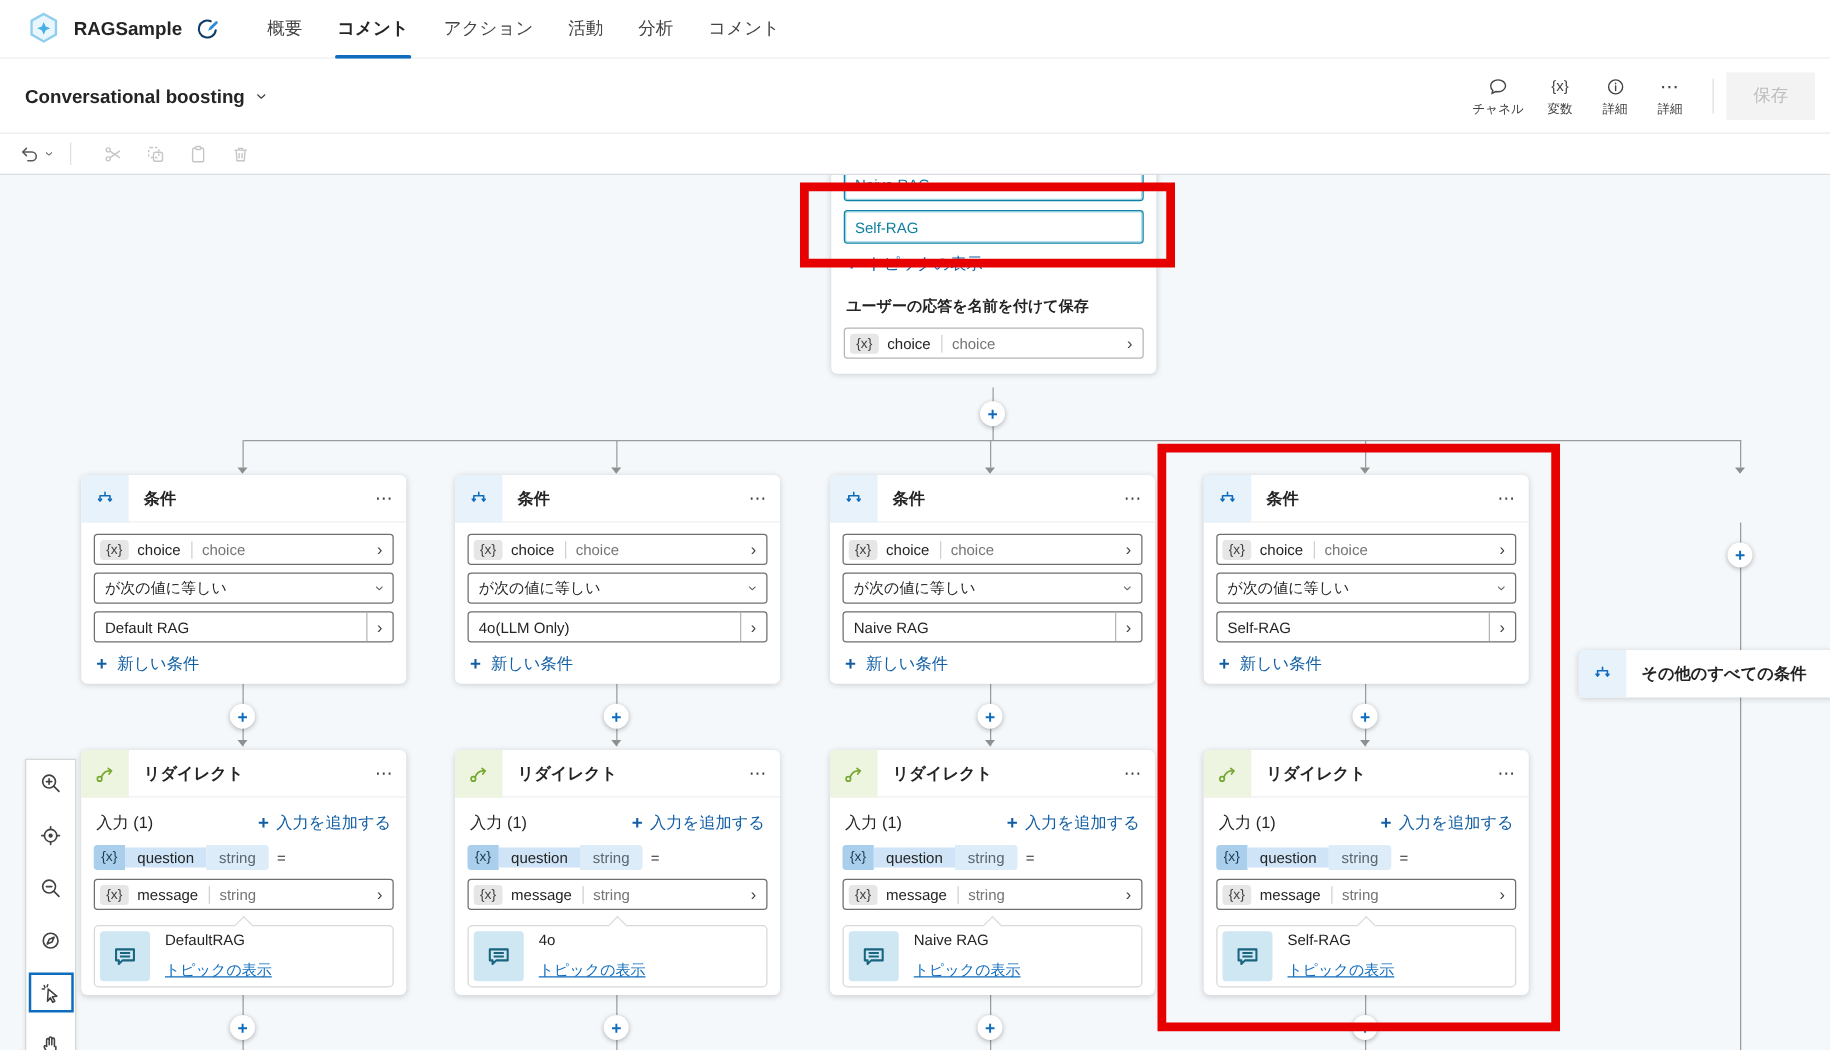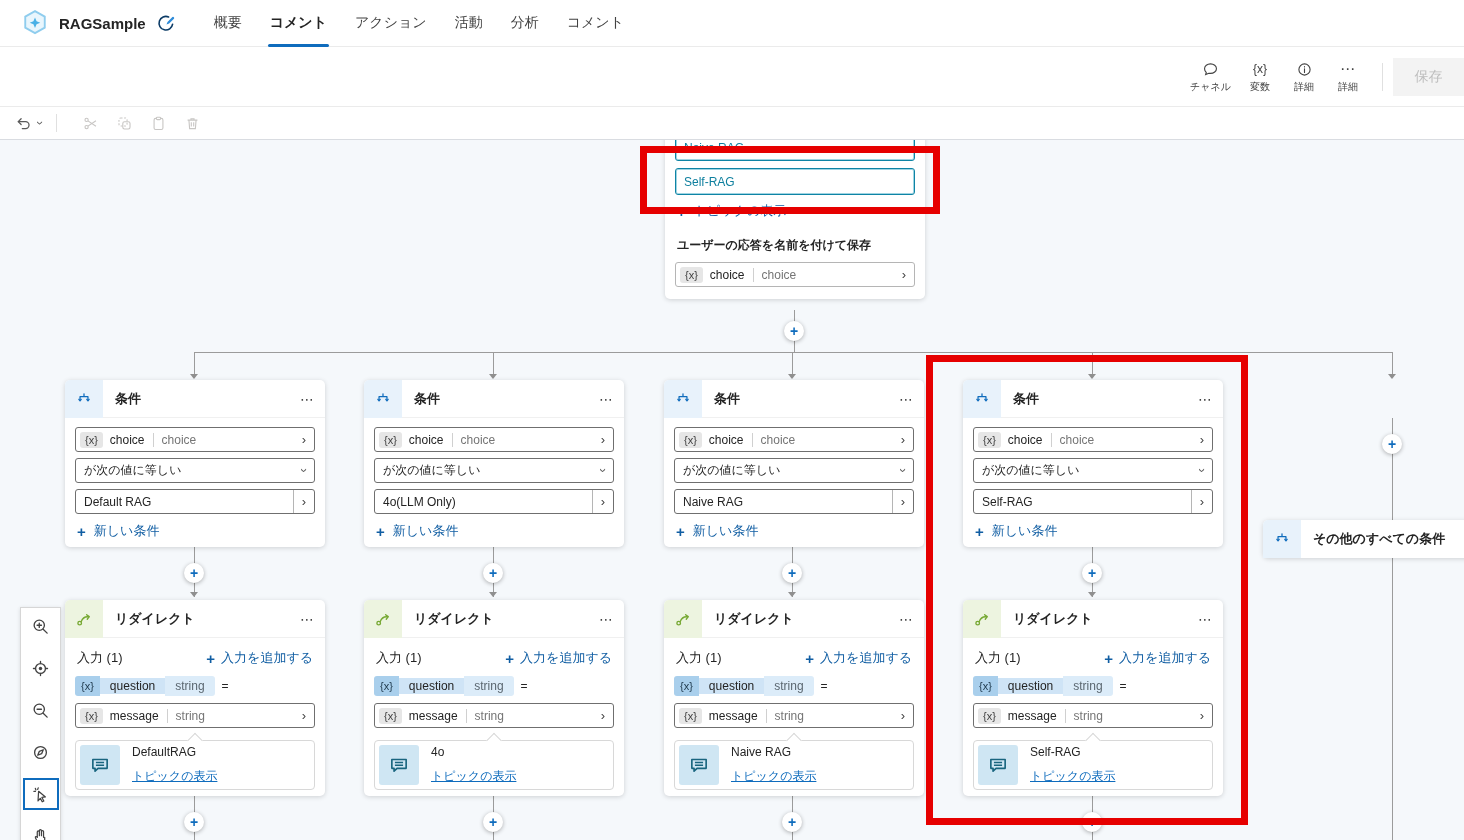--- a/index.html
+++ b/index.html
@@ -26,21 +26,21 @@
   .topic-title { font-size:15px; font-weight:bold; }
   .chev-down { font-size:16px; color:#424242; display:inline-block; transform:rotate(90deg); line-height:1; }
   .tb-actions { position:absolute; right:0; top:0; height:60px; display:flex; align-items:center; }
   .tb-item { display:flex; flex-direction:column; align-items:center; justify-content:center; gap:2px;
     min-width:44px; padding:0 7px; height:52px; cursor:pointer; }
   .tb-item .ic { height:18px; display:flex; align-items:center; justify-content:center; color:#424242; }
   .tb-item .lbl { font-size:10px; color:#424242; white-space:nowrap; }
   .var-glyph { font-size:12px; color:#424242; letter-spacing:0; }
   .more-glyph { font-size:15px; color:#424242; letter-spacing:1px; }
   .tb-divider { width:1px; height:28px; background:#e0e0e0; margin:0 10px 0 12px; }
-  .save-btn { width:71px; height:38px; margin-right:0; background:#f3f3f3; color:#bdbdbd;
+  .save-btn { width:71px; height:38px; margin-right:12px; background:#f3f3f3; color:#bdbdbd;
     font-size:14px; border:none; border-radius:0; cursor:default; }
 
   
   #edit-toolbar { position:absolute; left:0; top:107px; width:1464px; height:33px; background:#fff;
     border-bottom:1px solid #d9dce1; display:flex; align-items:center; z-index:20; }
   .et-ic { width:22px; height:22px; display:flex; align-items:center; justify-content:center; margin-left:12px; }
   .et-ic svg { display:block; }
   .et-chev { font-size:12px; color:#616161; display:inline-block; transform:rotate(90deg); margin-left:4px; }
   .et-divider { width:1px; height:18px; background:#e0e0e0; margin:0 10px 0 14px; }
 
@@ -150,20 +150,24 @@
     <div class="tab">
         <span>分析</span>
       </div>
     <div class="tab">
         <span>コメント</span>
       </div>
   </div>
 </div>
 
 <div id="topic-bar">
+  <div class="topic-title-wrap">
+    <span class="topic-title">Conversational boosting</span>
+    <span class="chev-down">›</span>
+  </div>
   <div class="tb-actions">
     <div class="tb-item">
       <span class="ic">
         <svg width="17" height="17" viewBox="0 0 20 20" fill="none" stroke="#424242" stroke-width="1.3">
           <path d="M10 3.4c3.9 0 7 2.5 7 5.6s-3.1 5.6-7 5.6c-.7 0-1.4-.1-2-.2L4.3 16l.7-2.6C3.7 12.3 3 10.8 3 9c0-3.1 3.1-5.6 7-5.6z"></path>
         </svg>
       </span>
       <span class="lbl">チャネル</span>
     </div>
     <div class="tb-item">

